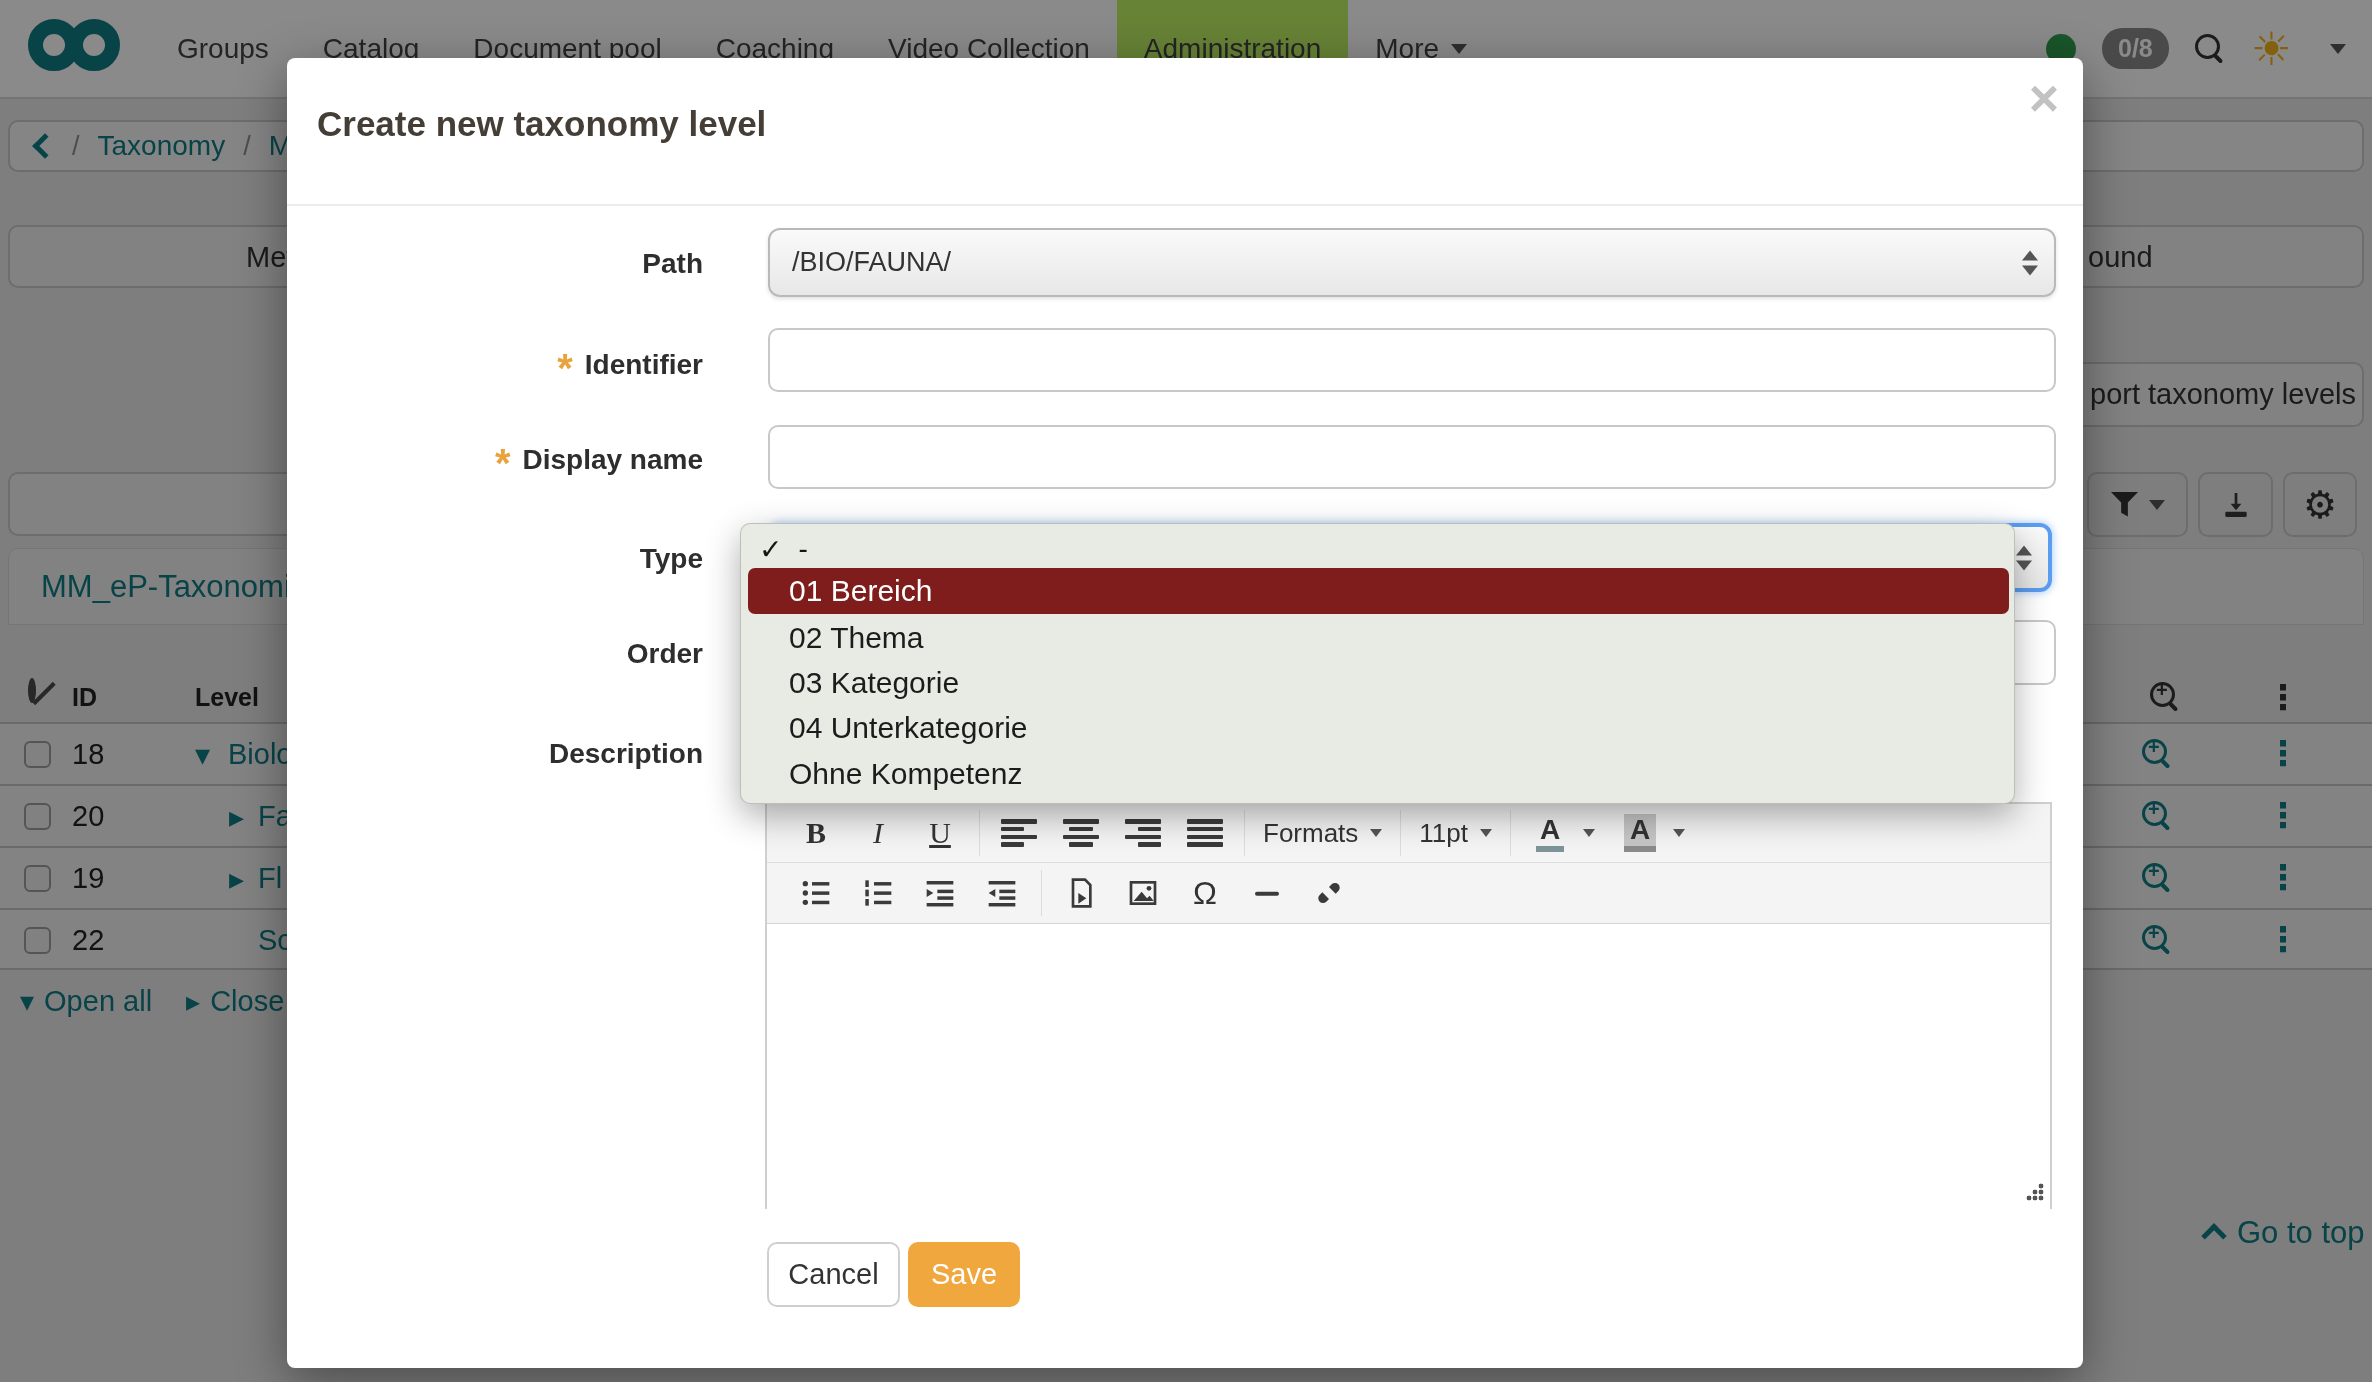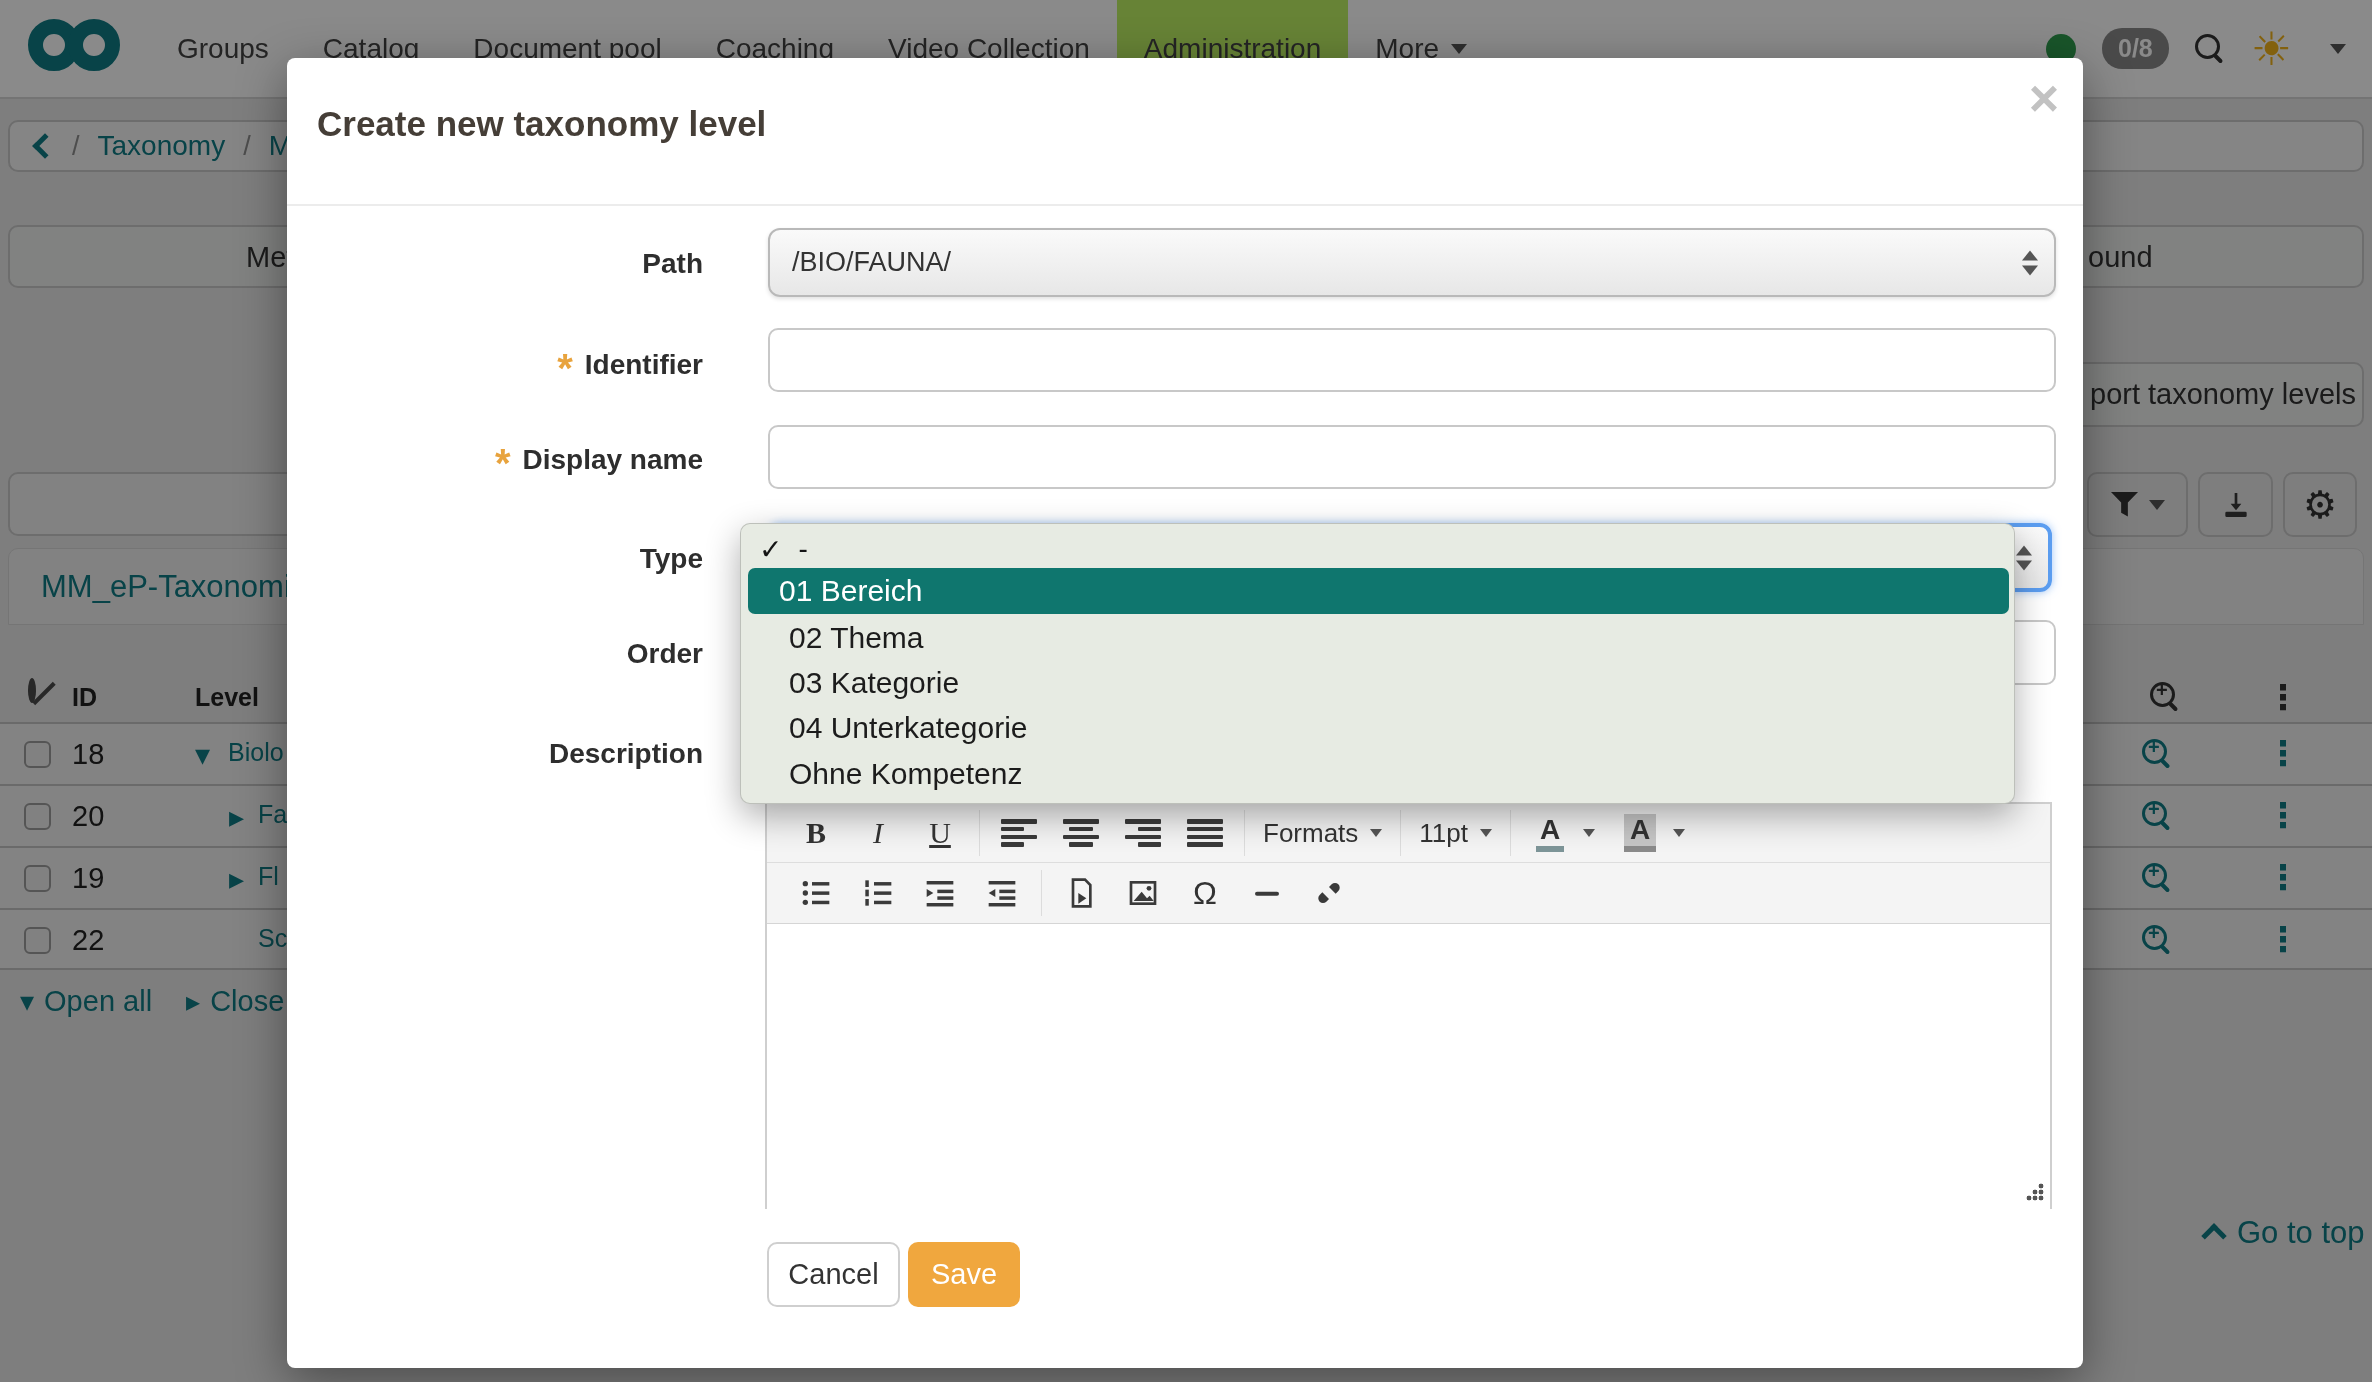--- a/index.html
+++ b/index.html
@@ -42,21 +42,21 @@
   .crumb-link{font-size:28px;color:#0f7c85;cursor:pointer}
   .noentry{width:32px;height:32px;border:4px solid #4a4a4a;border-radius:50%;position:relative;box-sizing:border-box}
   .noentry::after{content:"";position:absolute;left:10px;top:-3px;width:4px;height:29px;background:#4a4a4a;transform:rotate(45deg)}
   .th{font-size:25px;font-weight:700;color:#222}
   .row{position:absolute;left:0;width:2372px;height:62px;background:#f3f3f3;border-top:2px solid #c4c4c4;box-sizing:border-box}
   .checkbox{position:absolute;left:24px;top:17px;width:27px;height:27px;border:2px solid #9d9d9d;border-radius:6px;background:#efefef;box-sizing:border-box}
   .cell-id{position:absolute;left:72px;top:14px;font-size:29px;color:#222}
   .tri::before{display:inline-block;color:#0f7c85}
   .tri-down::before{content:"\25BE"}
   .tri-right::before{content:"\25B8"}
-  .lvl-link{font-size:25px;color:#0f7c85}
+  .lvl-link{font-size:29px;color:#0f7c85}
   .kebab{color:#0f7c85;font-size:34px;font-weight:700;line-height:1}
   .kebab::before{content:"\22EE"}
   .kebab.dark{color:#333}
   .iconbtn{position:absolute;border:2px solid #c9c9c9;border-radius:10px;box-sizing:border-box;display:flex;align-items:center;justify-content:center;gap:10px;background:transparent}
   .funnel{width:28px;height:26px;background:#333;clip-path:polygon(0 0,100% 0,62% 42%,62% 96%,38% 82%,38% 42%)}
   .gear{font-size:38px;color:#333;line-height:1}
   .gear::before{content:"\2699"}
 
   
   .backdrop{position:absolute;inset:0;background:rgba(0,0,0,0.46);z-index:5}
@@ -76,21 +76,21 @@
   .tri-dn{width:0;height:0;border-left:8px solid transparent;border-right:8px solid transparent;border-top:10px solid #555}
   .btn{position:absolute;height:65px;border-radius:10px;font-size:29px;display:flex;align-items:center;justify-content:center;cursor:pointer;box-sizing:border-box;font-family:inherit}
   .btn-cancel{left:480px;width:133px;background:#fff;border:2px solid #cfcfcf;color:#333}
   .btn-save{left:621px;width:112px;background:#f0a73e;border:0;color:#fff}
 
   
   .popup{position:absolute;left:740px;top:523px;width:1275px;height:281px;background:#e7ebe3;border:1px solid rgba(0,0,0,.18);border-radius:10px;box-shadow:0 12px 34px rgba(0,0,0,.32);z-index:20;box-sizing:border-box}
   .popup .chkrow{position:absolute;left:18px;top:6px;height:38px;display:flex;align-items:center;font-size:28px;color:#151515;gap:16px}
   .chk::before{content:"\2713";font-weight:700}
   .opt{position:absolute;left:48px;font-size:30px;color:#1c1c1c;line-height:1}
-  .opt-hi{position:absolute;left:7px;top:44px;width:1261px;height:46px;background:#0f766e;border-radius:7px;display:flex;align-items:center;padding-left:31px;box-sizing:border-box;font-size:30px;color:#fff}
+  .opt-hi{position:absolute;left:7px;top:44px;width:1261px;height:46px;background:#7f1d1d;border-radius:7px;display:flex;align-items:center;padding-left:41px;box-sizing:border-box;font-size:30px;color:#fff}
 
   
   .editor{position:absolute;left:478px;top:744px;width:1287px;height:407px;border:2px solid #cfcfcf;background:#f4f4f4;box-sizing:border-box}
   .tb-row{display:flex;align-items:center;height:58px;border-bottom:1px solid #dddddd;padding-left:10px}
   .tb-group{display:flex;align-items:center;height:46px;padding:0 8px;border-right:1px solid #dcdcdc}
   .tb-btn{min-width:62px;height:52px;display:flex;align-items:center;justify-content:center;color:#333;cursor:pointer}
   .tb-b{font-weight:700;font-size:30px;font-family:"Liberation Serif",serif}
   .tb-i{font-style:italic;font-size:30px;font-family:"Liberation Serif",serif}
   .tb-u{text-decoration:underline;font-size:30px;font-family:"Liberation Serif",serif}
   .tb-text{font-size:26px;color:#333;display:flex;align-items:center;gap:12px;padding:0 10px}

